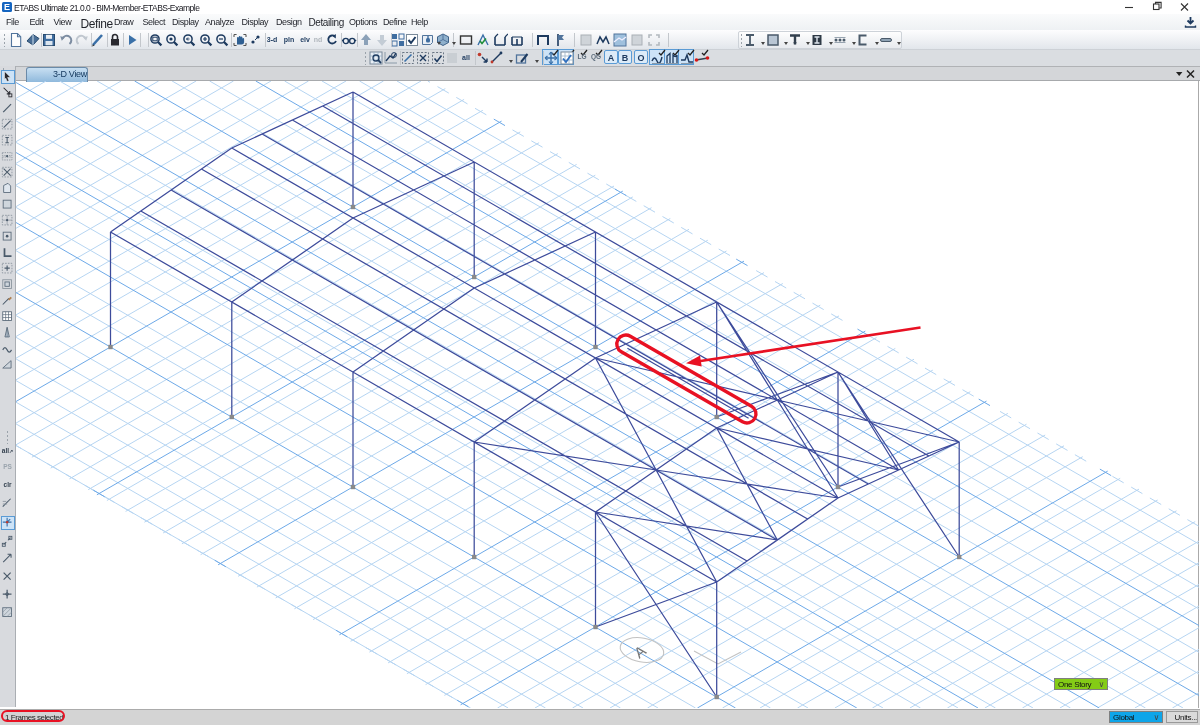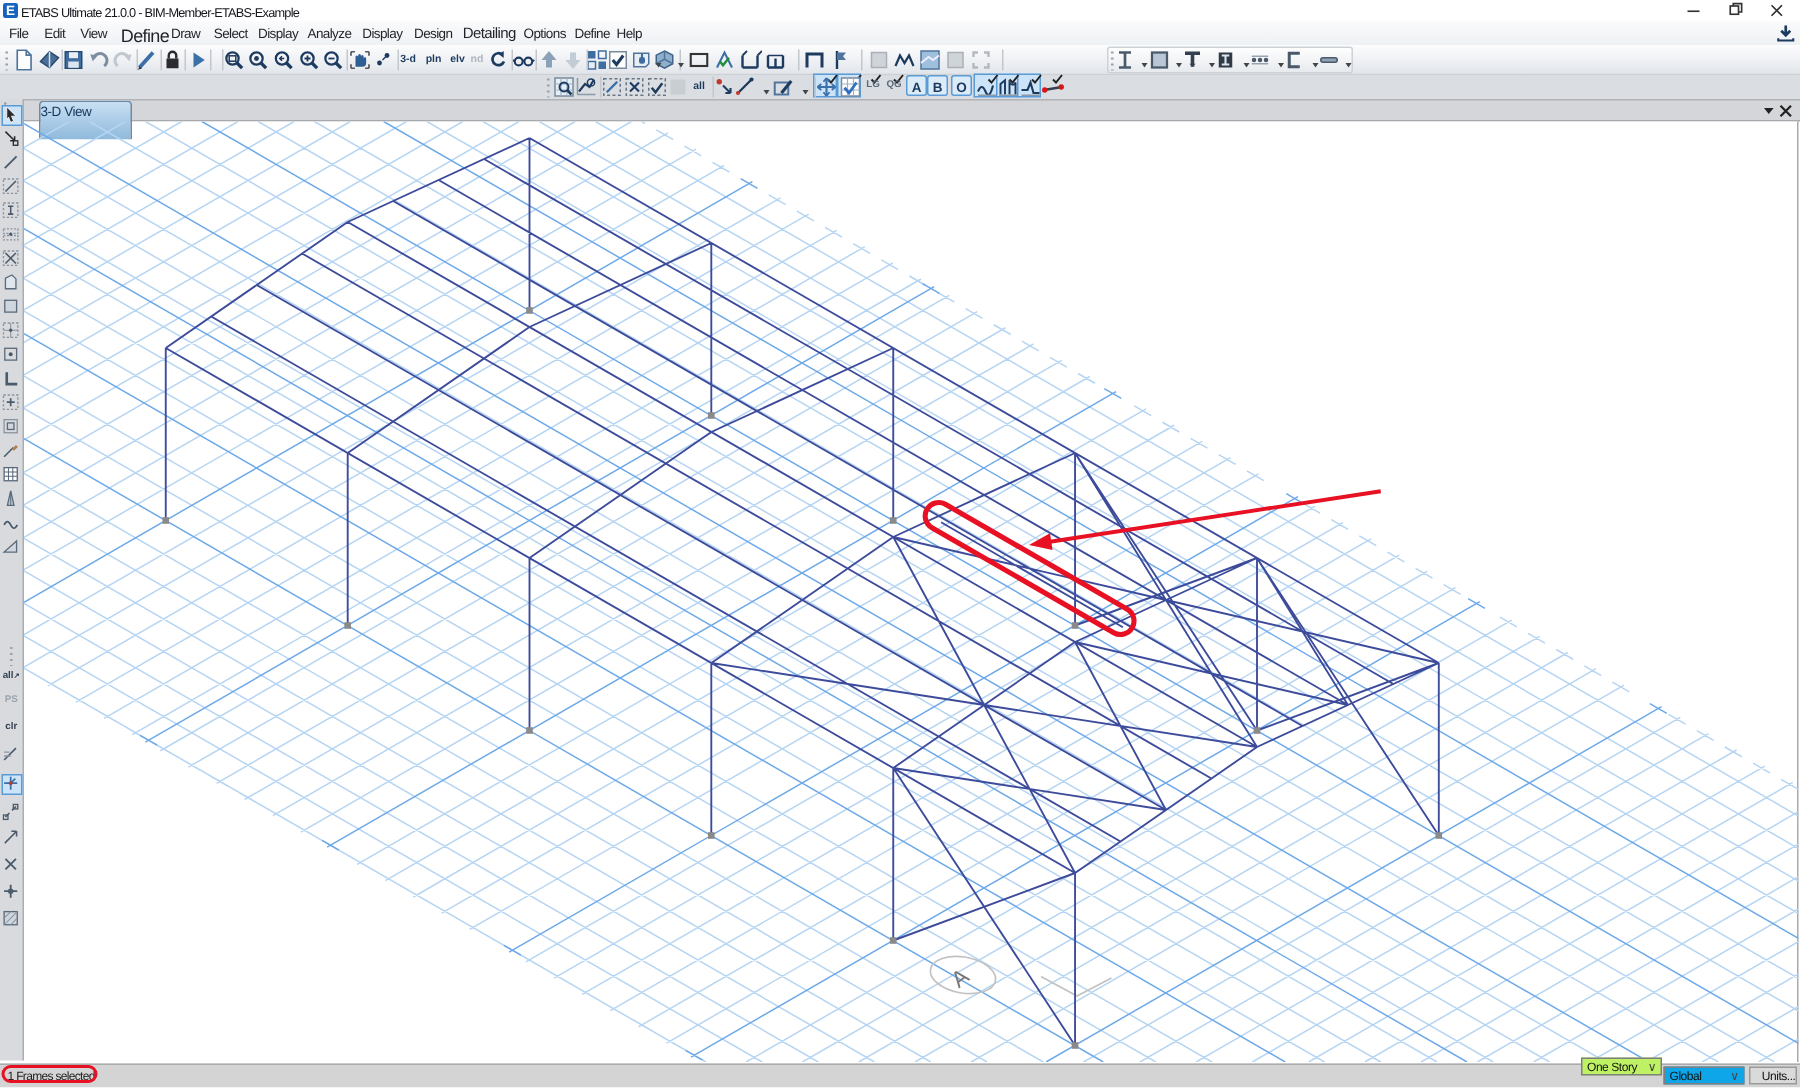--- a/index.html
+++ b/index.html
@@ -334,21 +334,21 @@
 <div style="position:absolute;left:574px;top:53px;width:16px;text-align:center;font-size:6.5px;font-weight:bold;color:#5a6a7a;line-height:8.5px">LG</div>
 <div style="position:absolute;left:588px;top:53px;width:16px;text-align:center;font-size:6.5px;font-weight:bold;color:#5a6a7a;line-height:8.5px">QG</div>
 <div style="position:absolute;left:508.5px;top:60px;border-left:2.6px solid transparent;border-right:2.6px solid transparent;border-top:3.2px solid #444"></div>
 <div style="position:absolute;left:534.5px;top:60px;border-left:2.6px solid transparent;border-right:2.6px solid transparent;border-top:3.2px solid #444"></div>
 <div style="position:absolute;left:399.5px;top:51px;width:1px;height:14px;background:#c3c7cc"></div>
 <div style="position:absolute;left:475px;top:51px;width:1px;height:14px;background:#c3c7cc"></div>
 <div style="position:absolute;left:543px;top:51px;width:1px;height:14px;background:#c3c7cc"></div>
 <div style="position:absolute;left:604px;top:50px;width:14px;height:14px;background:#dcebf8;border:1px solid #5a9bd5;border-radius:2px;text-align:center;font-size:9px;font-weight:bold;color:#1d3a5f;line-height:14px">A</div>
 <div style="position:absolute;left:618px;top:50px;width:14px;height:14px;background:#dcebf8;border:1px solid #5a9bd5;border-radius:2px;text-align:center;font-size:9px;font-weight:bold;color:#1d3a5f;line-height:14px">B</div>
 <div style="position:absolute;left:634px;top:50px;width:14px;height:14px;background:#dcebf8;border:1px solid #5a9bd5;border-radius:2px;text-align:center;font-size:9px;font-weight:bold;color:#1d3a5f;line-height:14px">O</div>
-<div style="position:absolute;left:26px;top:67px;width:62px;height:26px;background:linear-gradient(#c8dff2,#8fb9dc);border:1px solid #6a8aa8;border-bottom:none;border-radius:3px 3px 0 0;text-align:left;font-size:9px;letter-spacing:-0.3px;color:#12365c;line-height:13px">3-D View</div>
+<div style="position:absolute;left:26px;top:67px;width:62px;height:15px;background:linear-gradient(#c8dff2,#8fb9dc);border:1px solid #6a8aa8;border-bottom:none;border-radius:3px 3px 0 0;text-align:right;font-size:9px;letter-spacing:-0.3px;color:#12365c;line-height:13px">3-D View</div>
 <svg style="position:absolute;left:1174px;top:69px" width="24" height="10" viewBox="0 0 24 10">
  <path d="M2 3 l3.2 4 3.2 -4z" fill="#222"></path>
  <path d="M13 1.5 l7 7 M20 1.5 l-7 7" stroke="#222" stroke-width="1.5"></path>
 </svg>
 <div style="position:absolute;left:2px;top:67px;width:3px;height:3px;background-image:radial-gradient(circle, #9aa2aa 0.8px, transparent 0.9px);background-size:3px 4px"></div>
 <div style="position:absolute;left:1px;top:70px;width:14px;height:14px;background:#cde3f7;border:1px solid #5a9bd5"></div>
 <svg style="position:absolute;left:1px;top:70px" width="14" height="14" viewBox="0 0 16 16">
     <path d="M4 1.5 L11 8.5 L7.6 8.5 L9.2 12.2 L7 13.2 L5.4 9.3 L4 11z" fill="#2a2a30" stroke="#fff" stroke-width="0.6"></path>
   </svg>
 <svg style="position:absolute;left:1px;top:86px" width="14" height="14" viewBox="0 0 16 16">
@@ -471,14 +471,14 @@
 <rect x="835.8" y="484.8" width="4.4" height="4.4" fill="#8a8a8a"></rect>
 <rect x="593.3" y="624.8" width="4.4" height="4.4" fill="#8a8a8a"></rect>
 <rect x="957.0" y="554.8" width="4.4" height="4.4" fill="#8a8a8a"></rect>
 <rect x="714.5" y="694.8" width="4.4" height="4.4" fill="#8a8a8a"></rect>
 <path d="M 621.3 351.8 L 742.5 421.8 A 9 9 0 0 0 751.5 406.2 L 630.3 336.2 A 9 9 0 0 0 621.3 351.8 Z" stroke="#e81123" stroke-width="3.4" fill="none" stroke-linejoin="round"></path>
 <line x1="920.5" y1="327.5" x2="698.9" y2="361.3" stroke="#e81123" stroke-width="2.6"></line>
 <polygon points="686.0,363.3 701.7,366.6 700.0,355.5" fill="#e81123"></polygon>
 </svg>
 <span style="position:absolute;left:5px;top:712.5px;font-size:8px;letter-spacing:-0.45px;color:#222">1 Frames selected</span>
 <div style="position:absolute;left:1px;top:709.5px;width:64px;height:12.5px;border:2.2px solid #e81123;border-radius:7px"></div>
-<div style="position:absolute;left:1054px;top:705px;width:54px;height:12px;background:#bef264;border:1px solid #7f7f7f;font-size:8px;letter-spacing:-0.3px;color:#111;line-height:12px;padding-left:3px">One Story<span style="position:absolute;right:3px;top:0px;color:#444;font-size:8px">∨</span></div>
+<div style="position:absolute;left:1054px;top:678px;width:54px;height:12px;background:#84cc16;border:1px solid #7f7f7f;font-size:8px;letter-spacing:-0.3px;color:#111;line-height:12px;padding-left:3px">One Story<span style="position:absolute;right:3px;top:0px;color:#444;font-size:8px">∨</span></div>
 <div style="position:absolute;left:1109px;top:710.5px;width:54px;height:12px;background:#0ea5e9;border:1px solid #7f7f7f;font-size:8px;letter-spacing:-0.3px;color:#111;line-height:12px;padding-left:3px">Global<span style="position:absolute;right:3px;top:0px;color:#444;font-size:8px">∨</span></div>
 <div style="position:absolute;left:1166px;top:710.5px;width:32px;height:12px;background:#dadada;border:1px solid #9a9a9a;font-size:8px;letter-spacing:-0.3px;color:#111;line-height:12px;text-align:right">Units...</div>
 </body></html>

